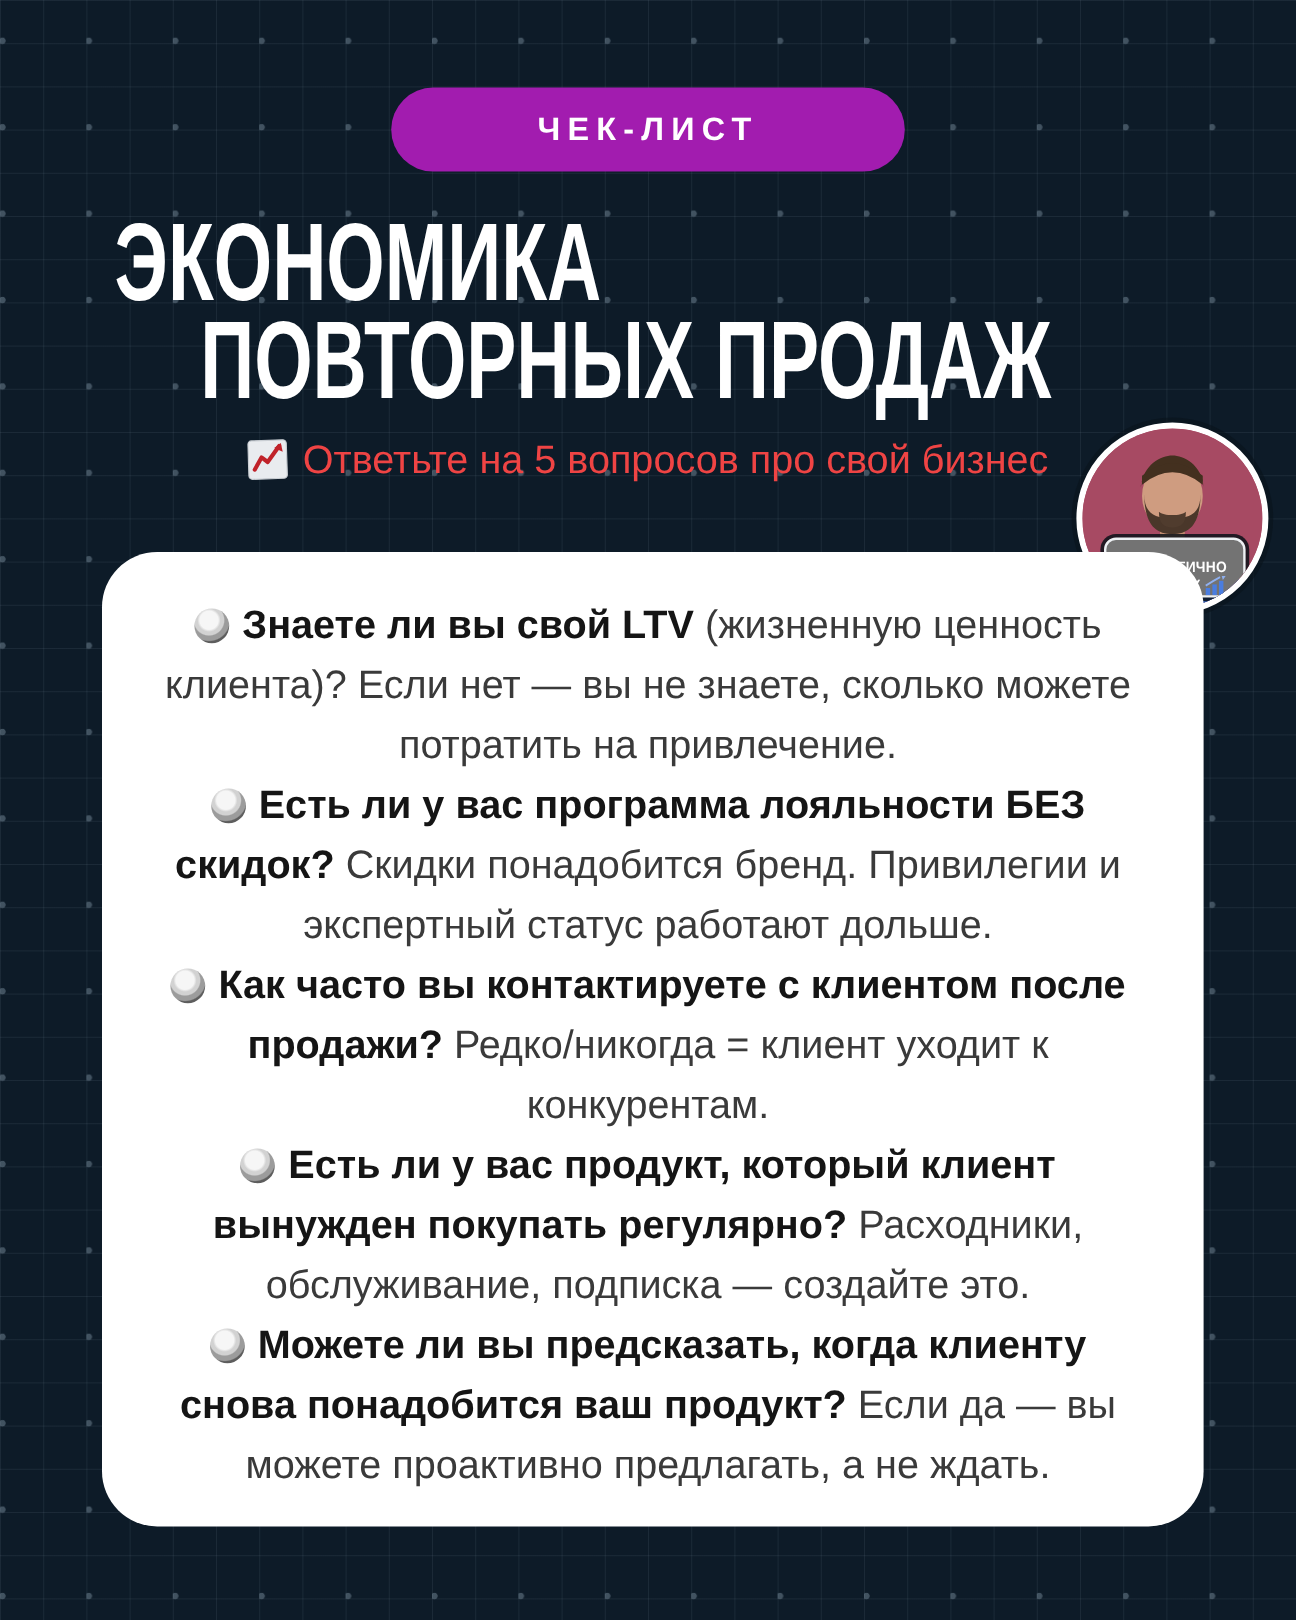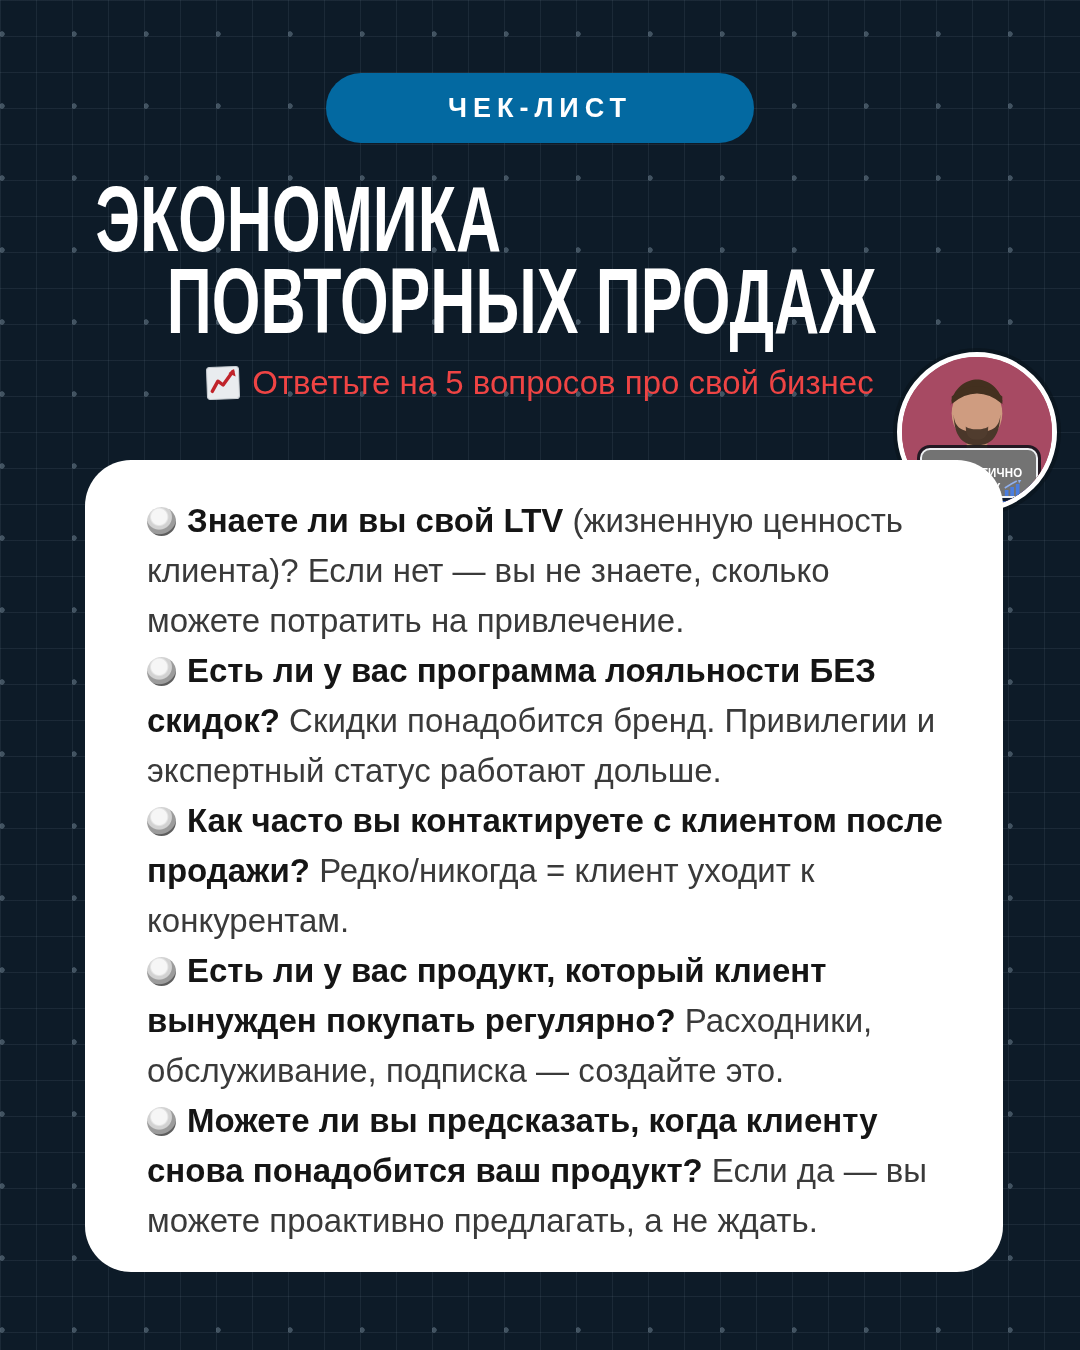--- a/index.html
+++ b/index.html
@@ -9,21 +9,21 @@
     background-color:#0d1b28;
     background-image:
       radial-gradient(circle 3px at 2px 34px, rgba(150,172,188,.38) 0 2.4px, transparent 3px),
       linear-gradient(rgba(150,172,188,.10) 1px, transparent 1px),
       linear-gradient(90deg, rgba(150,172,188,.10) 1px, transparent 1px);
     background-size:72px 72px,36px 36px,36px 36px;
   }
   
   .pill{
     position:absolute;top:73px;left:50%;transform:translateX(-50%);
-    width:428px;height:70px;border-radius:35px;background:#0369a1;
+    width:428px;height:70px;border-radius:35px;background:#a21caf;
     color:#fff;font-weight:700;font-size:27px;letter-spacing:6px;
     display:flex;align-items:center;justify-content:center;text-align:center;
   }
   
   .title{
     position:absolute;top:178px;left:0;width:1080px;text-align:left;
     color:#ffffff;font-weight:700;font-size:92px;line-height:82px;
     letter-spacing:0;white-space:nowrap;
   }
   .title .tline{display:inline-block;transform:scaleX(.68);transform-origin:50% 50%;}
@@ -51,21 +51,22 @@
     color:#fff;font-weight:700;font-size:12.5px;line-height:14px;
     text-align:center;letter-spacing:.2px;white-space:nowrap;
     transform:scaleX(.92);transform-origin:50% 50%;
   }
   .avatar-badge .row2{display:flex;align-items:center;justify-content:center;gap:4px;}
   .bar-icon{width:20px;height:16px;}
   
   .card{
     position:absolute;left:85px;top:460px;width:918px;height:812px;
     background:#ffffff;border-radius:46px;box-sizing:border-box;
-    padding:36px 54px 0 62px;
+    padding:36px 54px 0 46px;
+    text-align:center;
   }
   .item{
     margin:0;font-size:33px;line-height:50px;color:#3a3a3a;font-weight:400;
   }
   .item b{color:#151515;font-weight:700;}
   .radio{
     display:inline-block;width:29px;height:29px;border-radius:50%;
     margin-right:11px;vertical-align:-4px;
     background:
       radial-gradient(circle at 42% 34%,

